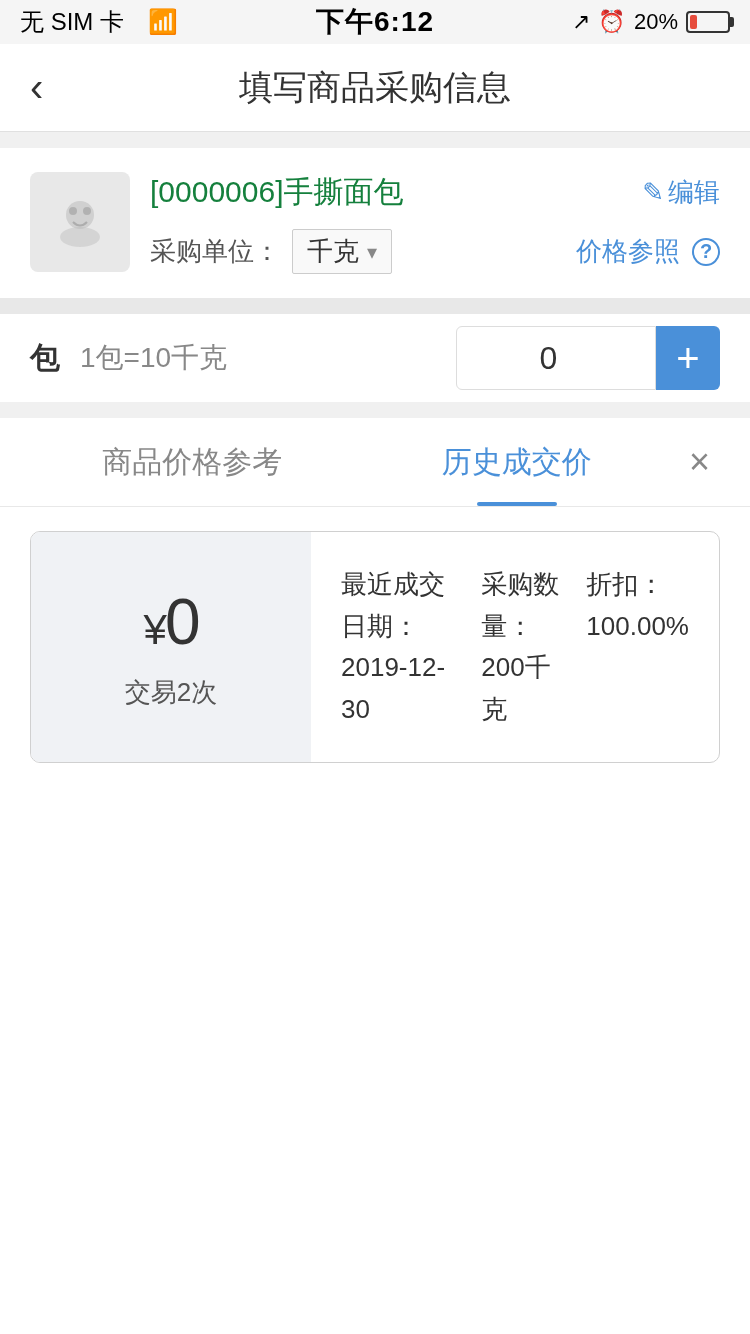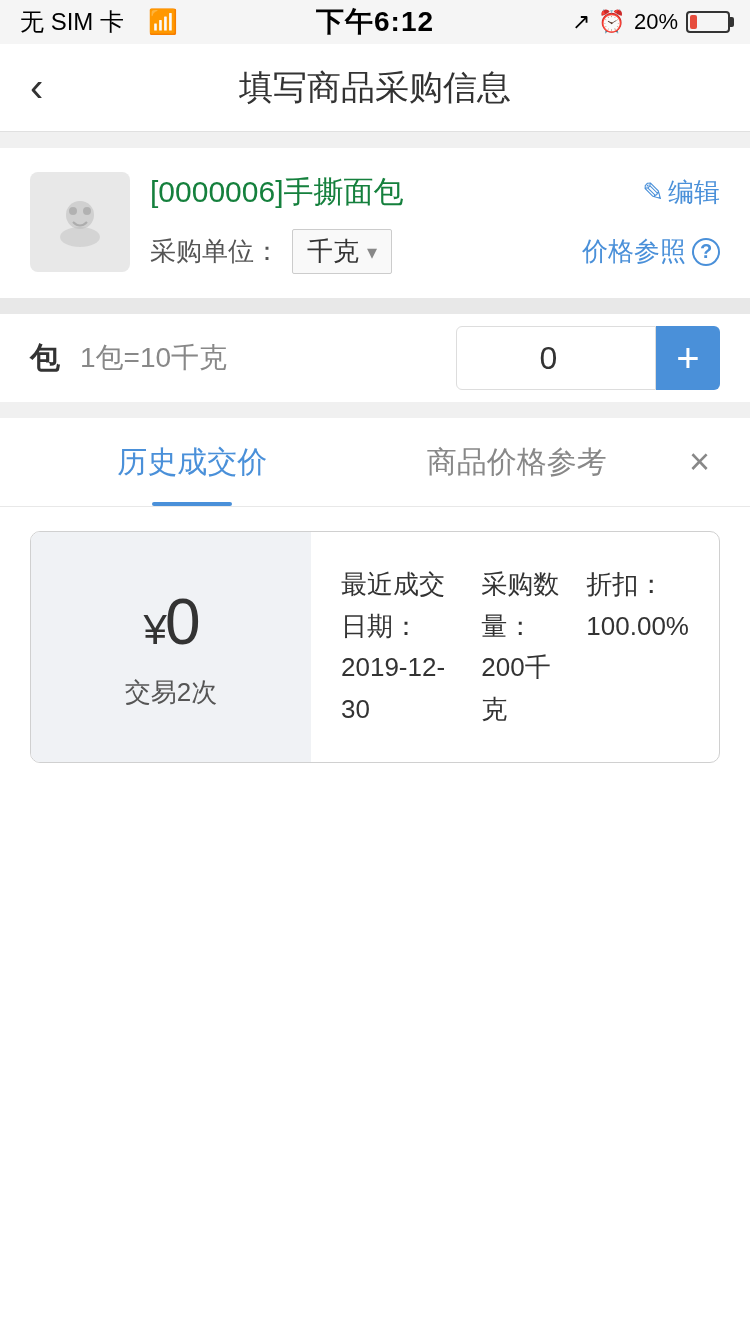--- a/index.html
+++ b/index.html
@@ -174,21 +174,21 @@
     }
     .chevron-down {
       font-size: 20px;
       color: #888;
     }
     .price-ref-btn {
       font-size: 26px;
       color: #4a90d9;
       display: flex;
       align-items: center;
-      gap: 6px;
+      gap: 12px;
       cursor: pointer;
       justify-content: flex-end;
     }
     .price-ref-icon {
       width: 28px;
       height: 28px;
       border: 2px solid #4a90d9;
       border-radius: 50%;
       display: flex;
       align-items: center;
@@ -438,26 +438,26 @@
     <span class="qty-conversion">1包=10千克</span>
   </div>
   <div class="qty-input-group">
     <input class="qty-input" type="number" value="0" style="">
     <div class="qty-plus-btn">+</div>
   </div>
 </div>
 
 <div class="tabs-section">
   <div class="tabs-row">
+    <div class="tab-item">
+      <span class="tab-label">商品价格参考</span>
+    </div>
     <div class="tab-item active">
       <span class="tab-label">历史成交价</span>
       <div class="tab-underline"></div>
-    </div>
-    <div class="tab-item">
-      <span class="tab-label">商品价格参考</span>
     </div>
     <div class="tab-close-btn">×</div>
   </div>
 </div>
 
 <div class="card-section">
   <div class="price-card">
     <div class="price-left">
       <div class="price-amount">
         <span class="price-yen">¥</span><span class="price-zero">0</span>

